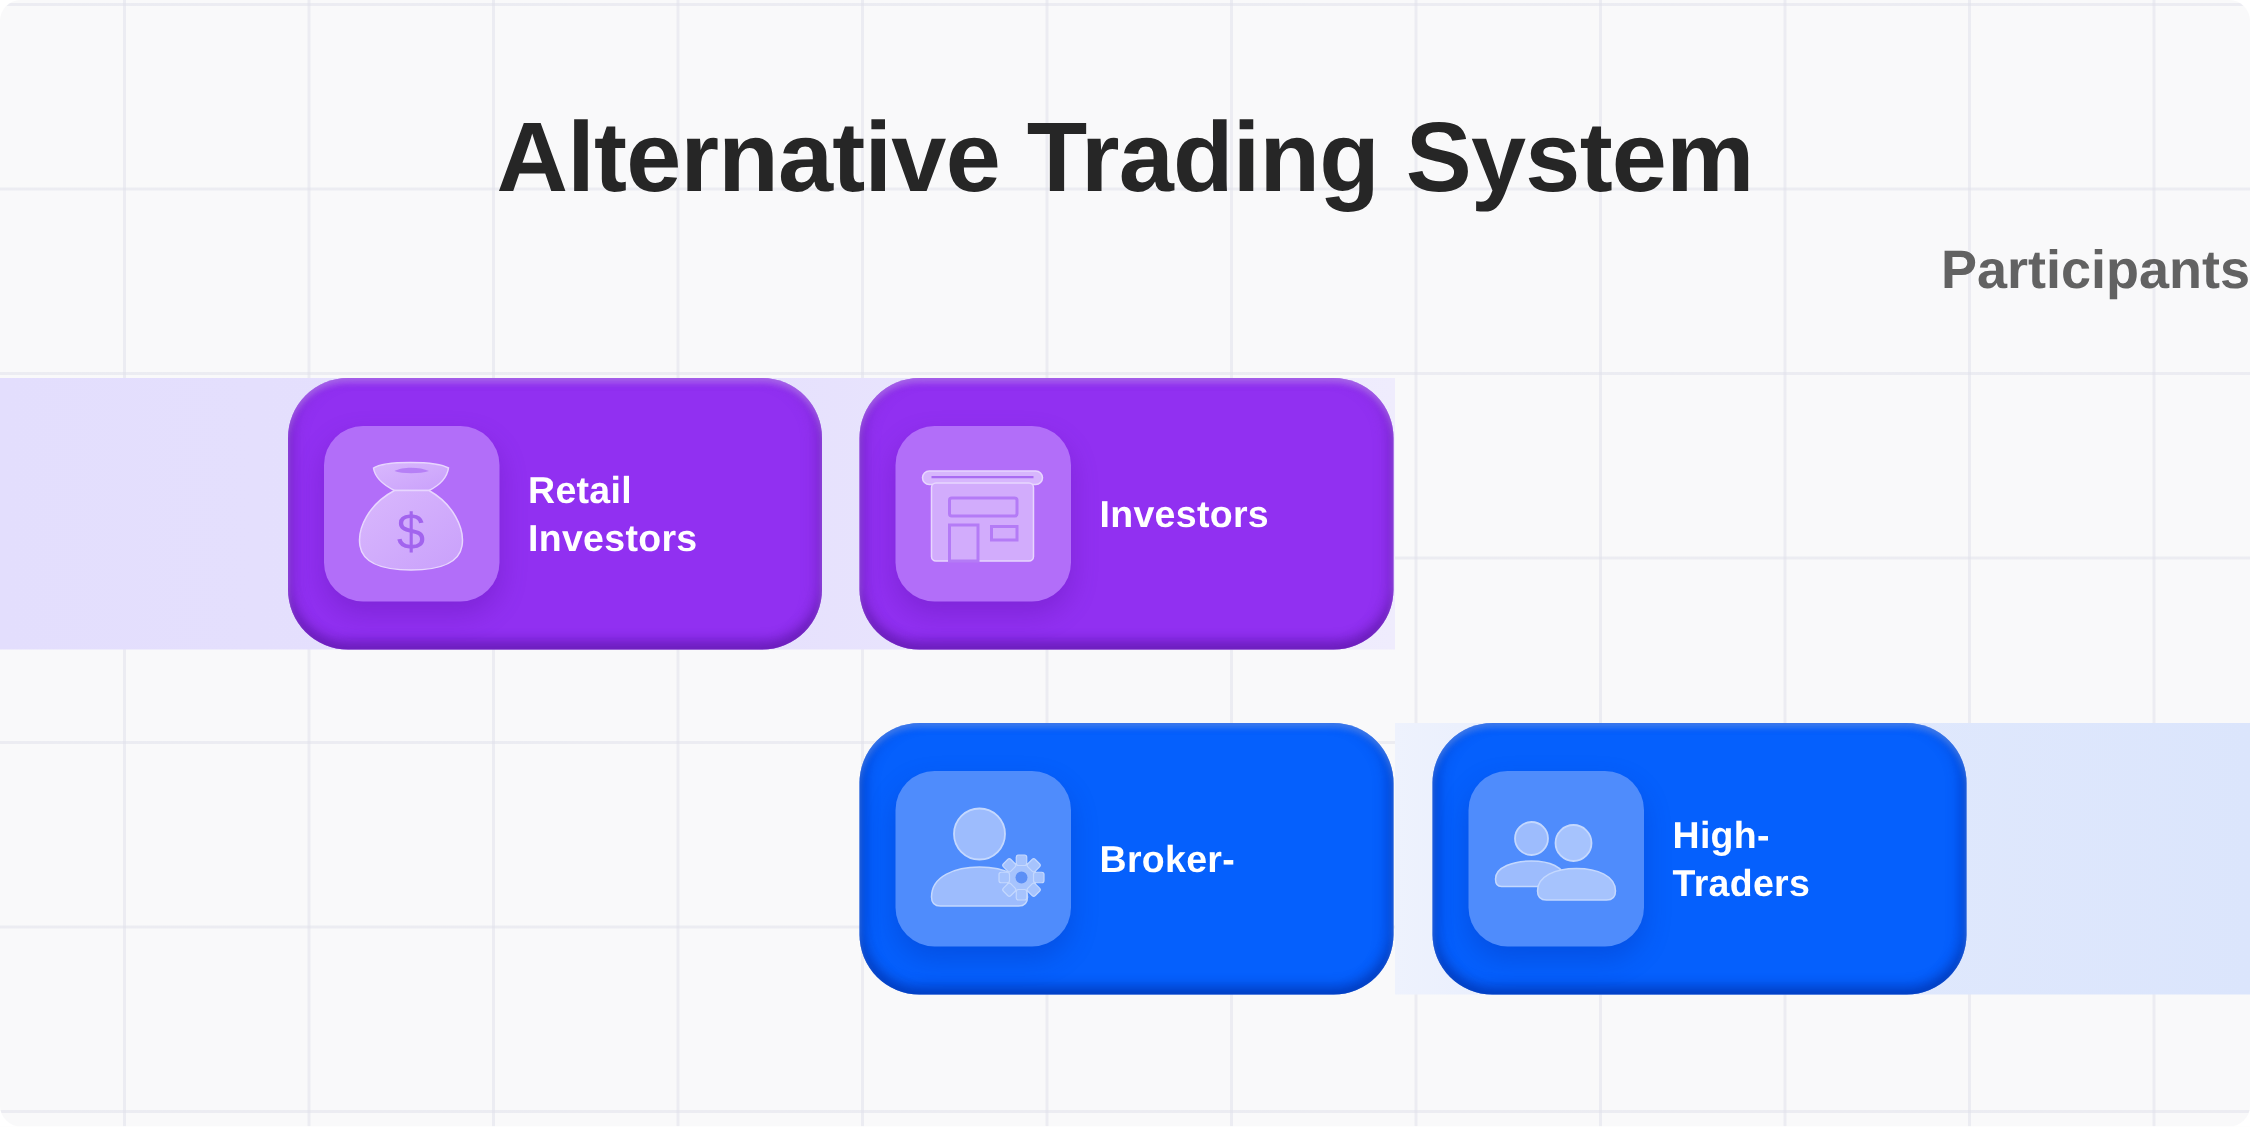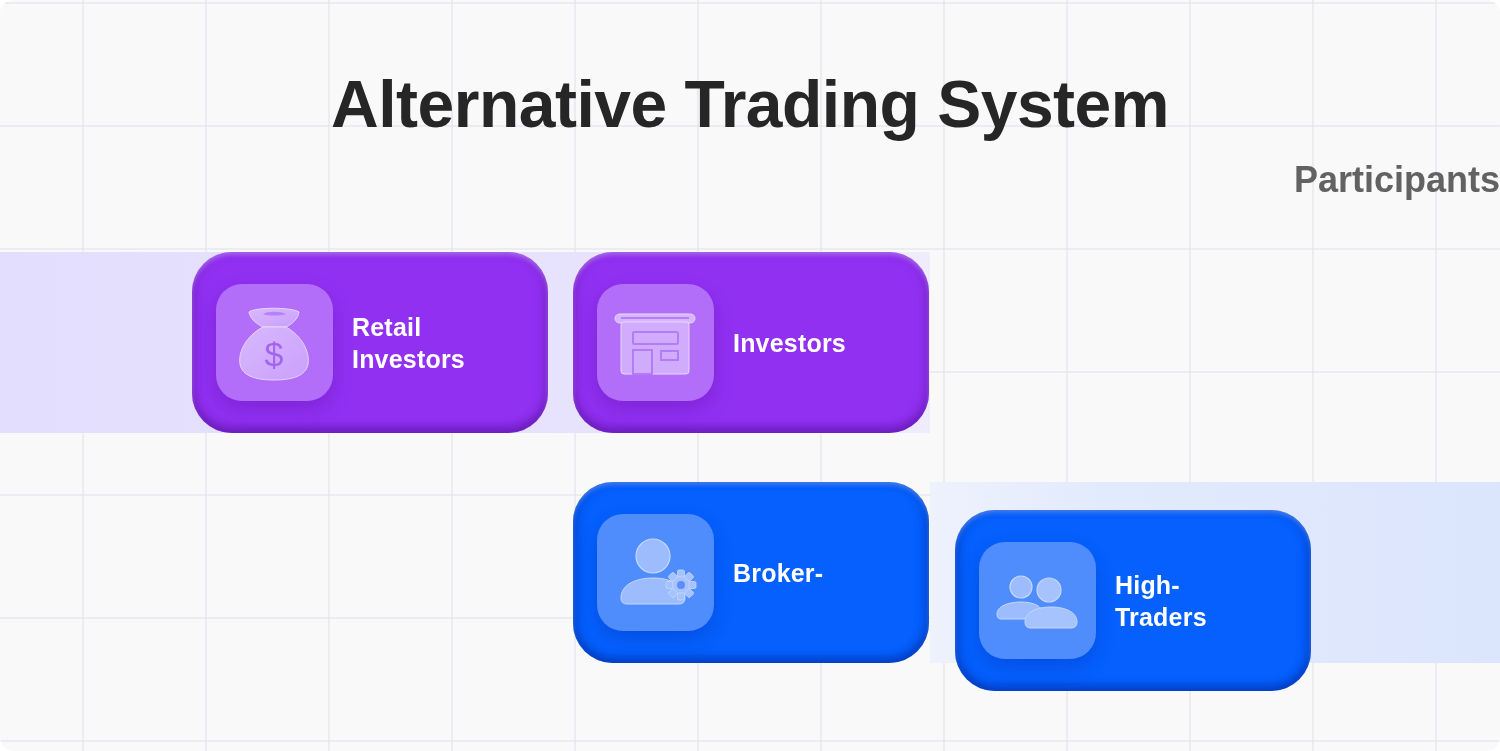--- a/index.html
+++ b/index.html
@@ -143,21 +143,21 @@
           </g>
           <circle r="4" fill="#5c8ff6"></circle>
         </g>
       </svg>
     </div>
     <div class="card-label">
       <span>Broker-</span>
     </div>
   </div>
 
-  <div class="card blue" style="left:955px; top:482px;margin-top:28px;">
+  <div class="card blue" style="left:955px; top:482px;">
     <div class="icon-box">
       <svg viewBox="0 0 117 117">
         <circle cx="42" cy="45" r="11" fill="#9dbcfd" stroke="#c4d8fe" stroke-width="1.2"></circle>
         <path d="M18 72 C18 64, 30 60, 42 60 C54 60, 64 64, 64 72 C64 76, 62 77, 58 77 L22 77 C19 77, 18 75, 18 72 Z" fill="#9dbcfd" stroke="#c4d8fe" stroke-width="1"></path>
         <circle cx="70" cy="48" r="12" fill="#a6c3fd" stroke="#c4d8fe" stroke-width="1.2"></circle>
         <path d="M46 80 C46 70, 58 65, 72 65 C86 65, 98 70, 98 80 C98 84, 96 86, 92 86 L52 86 C48 86, 46 84, 46 80 Z" fill="#a6c3fd" stroke="#c4d8fe" stroke-width="1"></path>
       </svg>
     </div>
     <div class="card-label">
       <span>High-</span>

